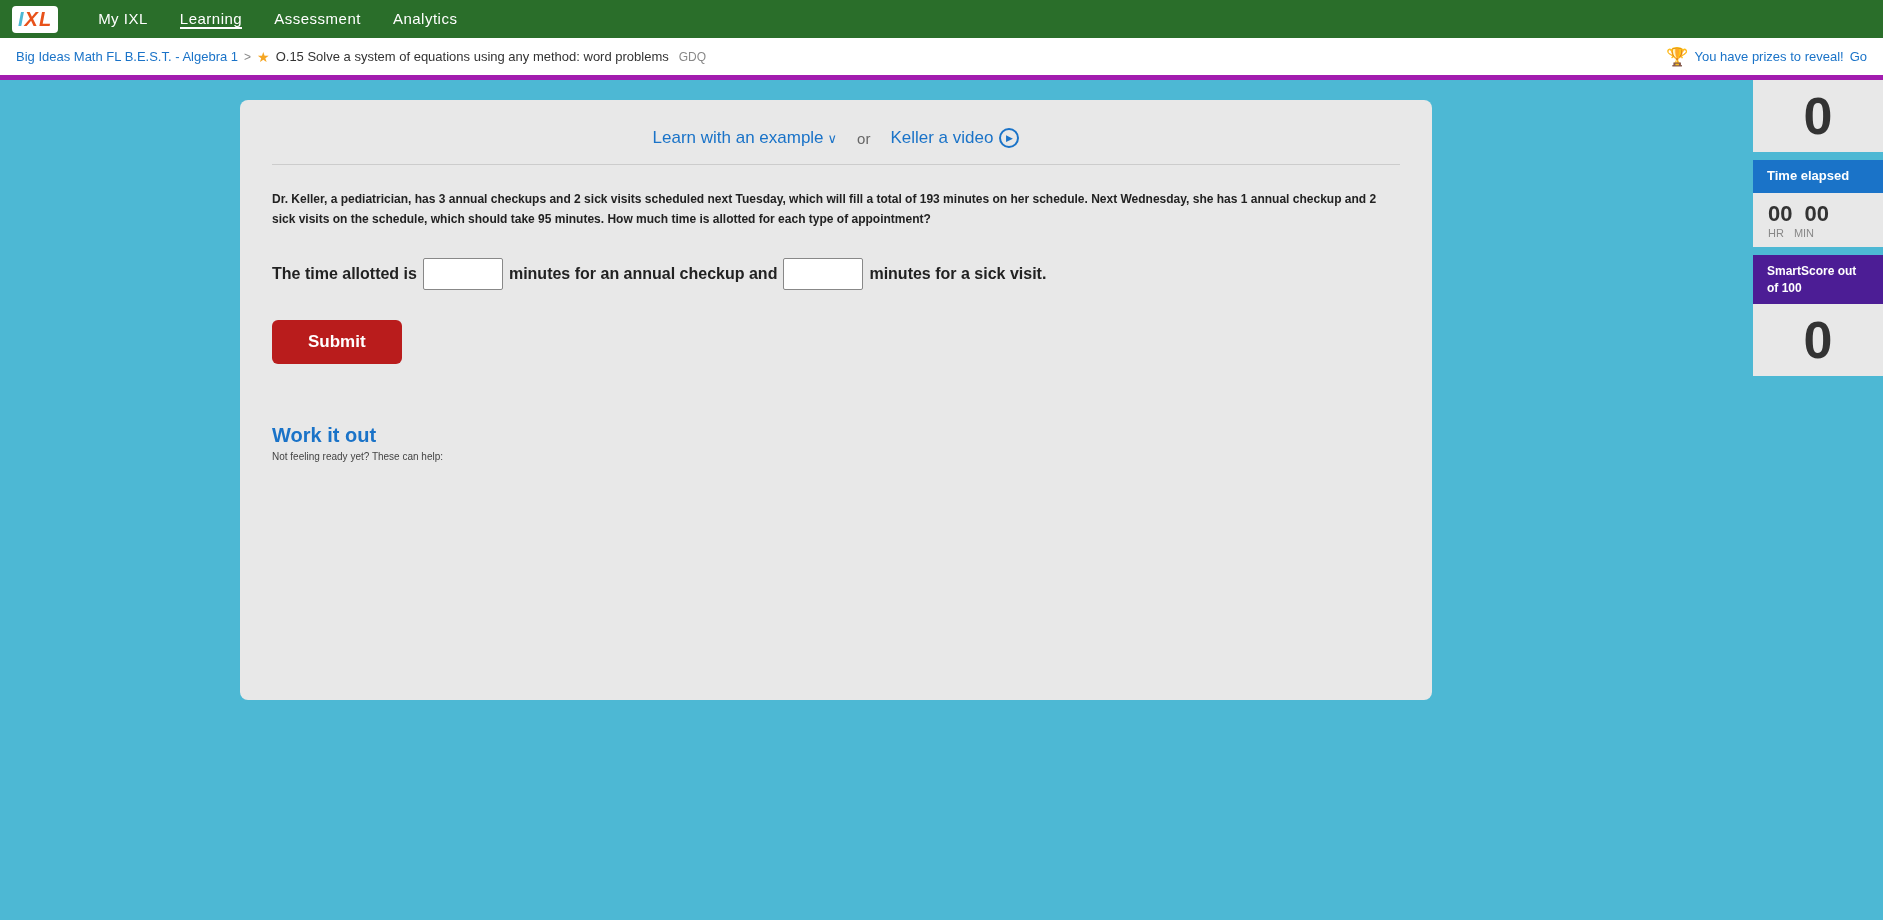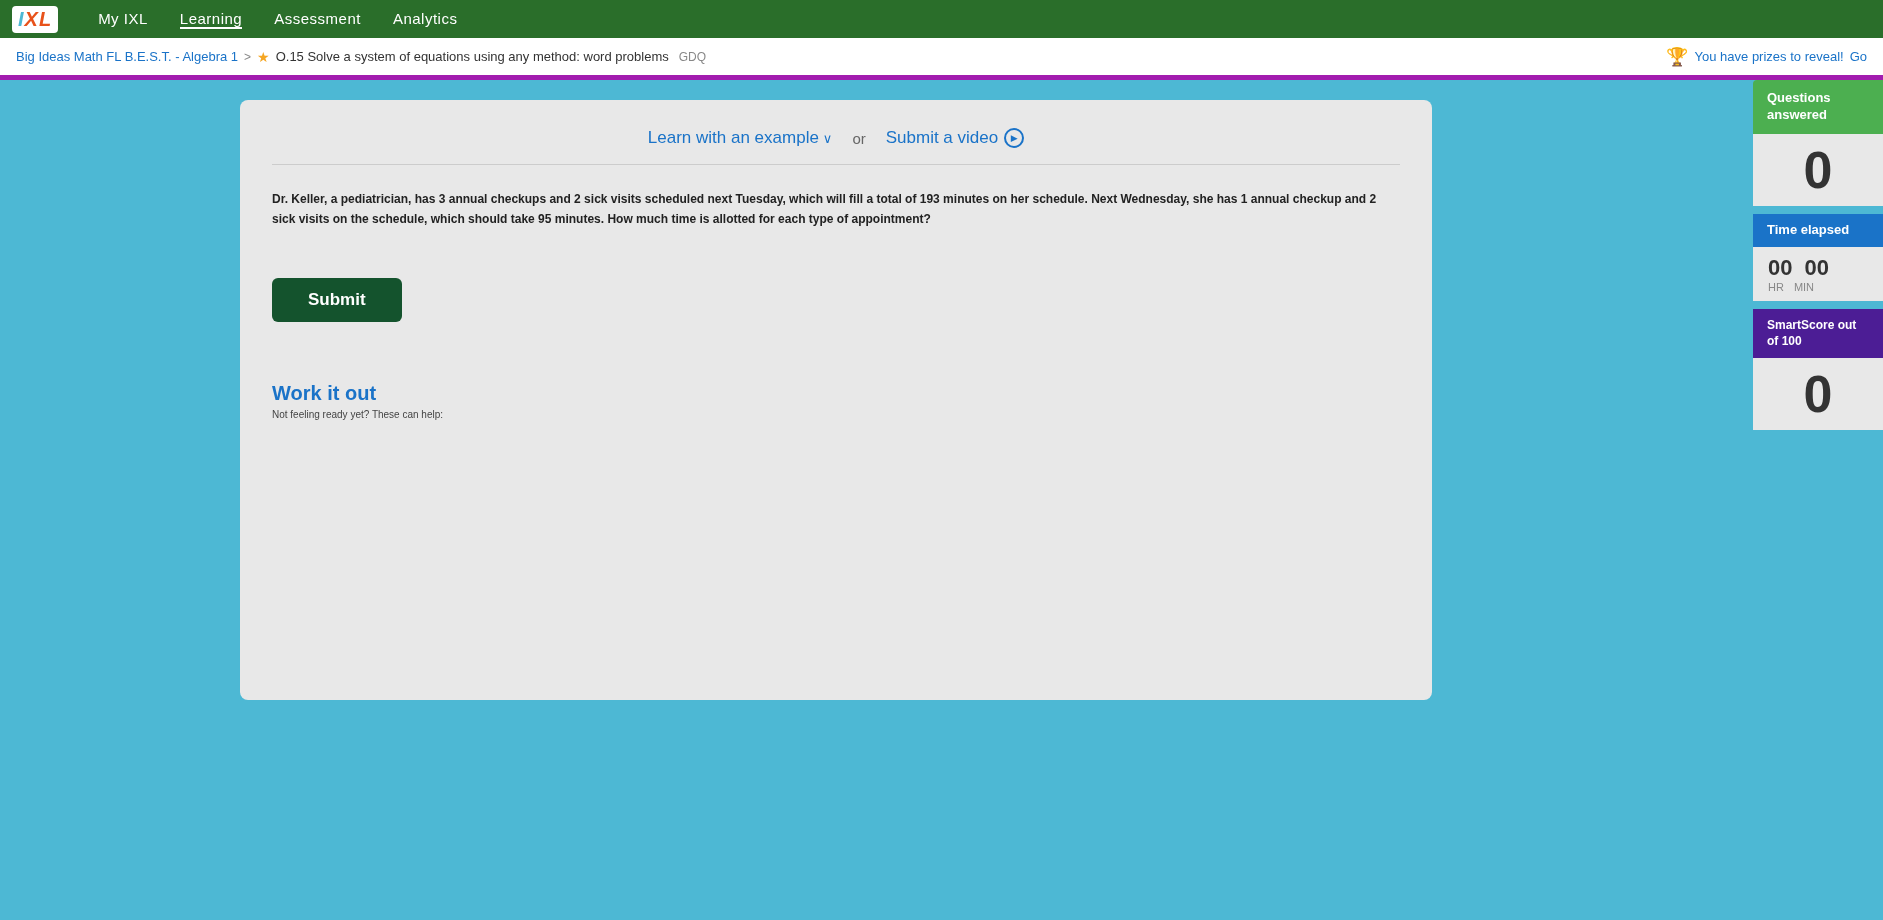--- a/index.html
+++ b/index.html
@@ -198,21 +198,21 @@
       width: 80px;
       height: 32px;
       font-size: 15px;
       padding: 0 6px;
       background: white;
       outline: none;
     }
 
     
     .submit-btn {
-      background: #14532d;
+      background: #b91c1c;
       color: white;
       border: none;
       border-radius: 6px;
       padding: 12px 36px;
       font-size: 17px;
       font-weight: 600;
       cursor: pointer;
       margin-top: 20px;
     }
 
@@ -340,45 +340,51 @@
   <div class="question-panel">
 
     
     <div class="example-bar">
       <a class="example-link">
         <span>Learn with an example</span>
         <span class="chevron">∨</span>
       </a>
       <span class="or-text">or</span>
       <a class="video-link">
-        <span>Submit a video</span>
+        <span>Keller a video</span>
         <span class="play-circle">▶</span>
       </a>
     </div>
 
     
 
     
     <p class="problem-text">Dr. Keller, a pediatrician, has 3 annual checkups and 2 sick visits scheduled next Tuesday, which will fill a total of 193 minutes on her schedule. Next Wednesday, she has 1 annual checkup and 2 sick visits on the schedule, which should take 95 minutes. How much time is allotted for each type of appointment?</p>
 
     
+    <div class="answer-line">
+      <span>The time allotted is</span>
+      <input class="answer-input" type="text" style="">
+      <span>minutes for an annual checkup and</span>
+      <input class="answer-input" type="text" style="">
+      <span>minutes for a sick visit.</span>
+    </div>
 
     
     <button class="submit-btn">Submit</button>
 
     
     <div class="work-it-out">
       <div class="work-it-out-title">Work it out</div>
       <div class="work-it-out-sub">Not feeling ready yet? These can help:</div>
     </div>
 
   </div>
 
   <div class="right-sidebar">
-    <div class="questions-answered-box">Questions answered</div>
     <div class="questions-count">0</div>
 
     <div class="time-elapsed-box">Time elapsed</div>
     <div class="time-display">
       <div class="time-numbers">
         <span>00</span>
         <span>00</span>
       </div>
       <div class="time-labels">
         <span>HR</span>

